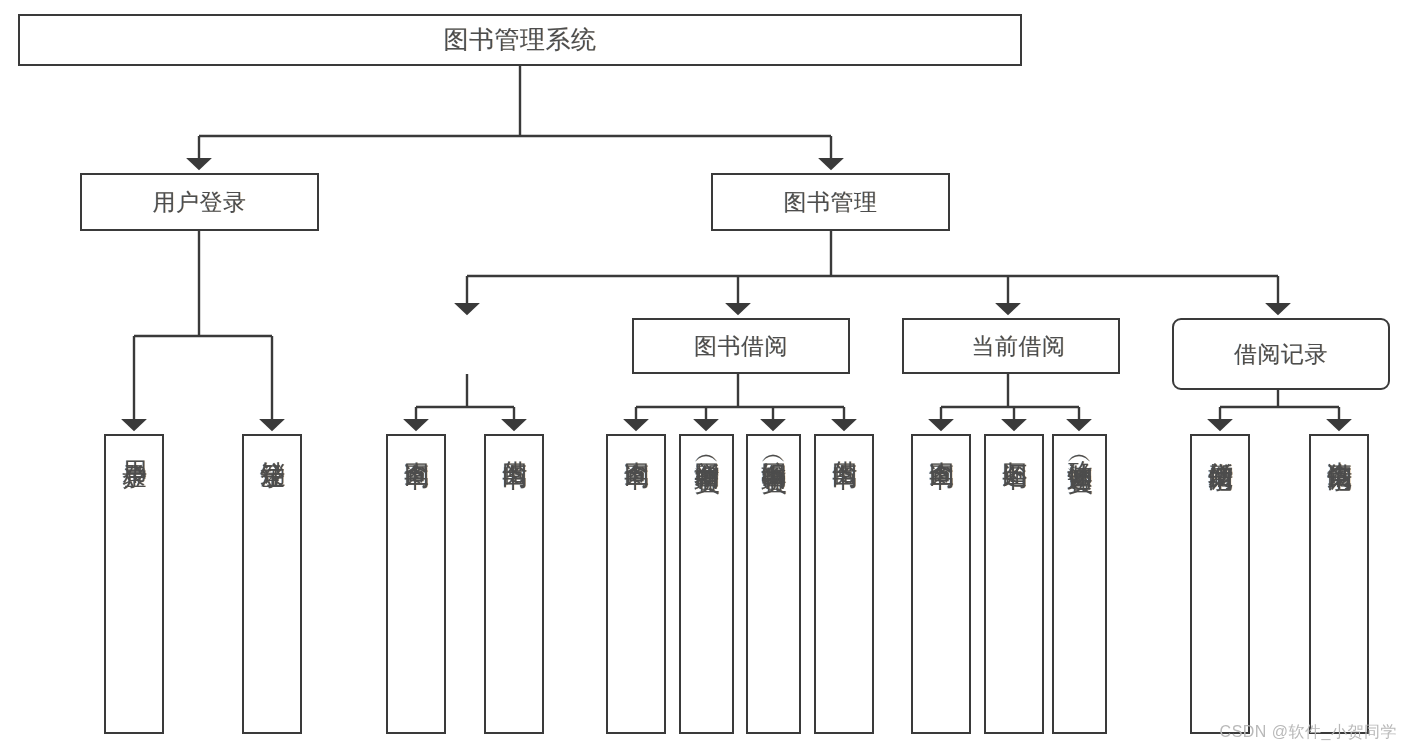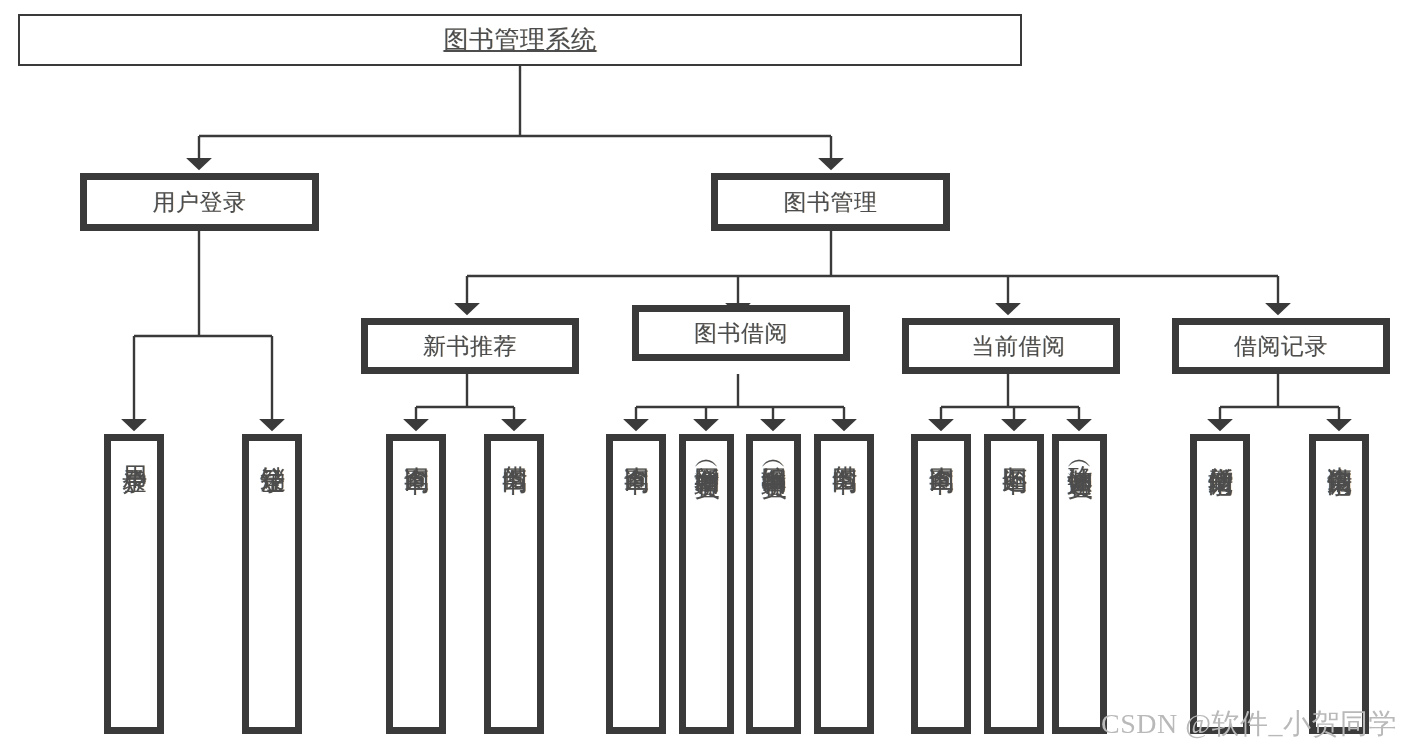--- a/index.html
+++ b/index.html
@@ -23,21 +23,21 @@
     left: 0;
     top: 0;
     width: 1405px;
     height: 747px;
     pointer-events: none;
   }
   .node {
     position: absolute;
     box-sizing: border-box;
     background: #ffffff;
-    border: 7px solid #0369a1;
+    border: 2px solid #0369a1;
     display: flex;
     align-items: center;
     justify-content: center;
     color: #4d4d4d;
   }
   .node-label {
     display: block;
     text-align: center;
     line-height: 1.14;
     letter-spacing: 0.5px;
@@ -66,25 +66,25 @@
     white-space: pre;
     max-height: 100%;
   }
   .node.leaf.two-col .node-label {
     line-height: 1.04;
   }
   #watermark {
     position: absolute;
     right: 8px;
     bottom: 4px;
-    font-size: 28px;
+    font-size: 16px;
     color: #b9b9b9;
     letter-spacing: 0.5px;
     white-space: nowrap;
-    font-family: Liberation Serif, serif;
+    font-family: Liberation Sans, sans-serif;
   }
 </style>
 </head>
 <body>
 
 <div id="diagram-root">
 
   <svg id="edge-layer" viewBox="0 0 1405 747" width="1405" height="747" xmlns="http://www.w3.org/2000/svg">
     <defs>
       <marker id="arrow" markerWidth="9" markerHeight="11" refX="2.2" refY="5.5" orient="auto" markerUnits="strokeWidth">
@@ -128,41 +128,38 @@
       <path d="M1014,407 L1014,424" marker-end="url(#arrow)"></path>
       <path d="M1079,407 L1079,424" marker-end="url(#arrow)"></path>
 
       <path d="M1278,374 L1278,407"></path>
       <path d="M1220,407 L1339,407"></path>
       <path d="M1220,407 L1220,424" marker-end="url(#arrow)"></path>
       <path d="M1339,407 L1339,424" marker-end="url(#arrow)"></path>
     </g>
   </svg>
 
-  <div class="node root" style="left: 18px; top: 14px; width: 1004px; height: 52px; border-color: rgb(58, 58, 58); background: rgb(255, 255, 255); text-decoration: underline;">
+  <div class="node root" style="left: 18px; top: 14px; width: 1004px; height: 52px; border-color: rgb(58, 58, 58); background: rgb(255, 255, 255);">
     <span class="node-label" style="color: rgb(77, 77, 77);">图书管理系统</span>
   </div>
 
   <div class="node level2" style="left: 80px; top: 173px; width: 239px; height: 58px; border-color: rgb(58, 58, 58); background: rgb(255, 255, 255);">
     <span class="node-label" style="color: rgb(77, 77, 77);">用户登录</span>
   </div>
   <div class="node level2" style="left: 711px; top: 173px; width: 239px; height: 58px; border-color: rgb(58, 58, 58); background: rgb(255, 255, 255); align-items: center;">
     <span class="node-label" style="color: rgb(77, 77, 77);">图书管理</span>
   </div>
 
-  <div class="node level2" style="left: 361px; top: 318px; width: 218px; height: 56px; border-color: rgb(58, 58, 58); background: rgb(255, 255, 255);">
-    <span class="node-label" style="color: rgb(77, 77, 77);">新书推荐</span>
-  </div>
-  <div class="node level2" style="left: 632px; top: 305px; width: 218px; height: 56px; border-color: rgb(58, 58, 58); background: rgb(255, 255, 255);">
+  <div class="node level2" style="left: 632px; top: 318px; width: 218px; height: 56px; border-color: rgb(58, 58, 58); background: rgb(255, 255, 255);">
     <span class="node-label" style="color: rgb(77, 77, 77);">图书借阅</span>
   </div>
   <div class="node level2" style="left: 902px; top: 318px; width: 218px; height: 56px; border-color: rgb(58, 58, 58); background: rgb(255, 255, 255); padding-left: 15px;">
     <span class="node-label" style="color: rgb(77, 77, 77);">当前借阅</span>
   </div>
-  <div class="node level2" style="left: 1172px; top: 318px; width: 218px; height: 56px; border-color: rgb(58, 58, 58); background: rgb(255, 255, 255);">
+  <div class="node level2" style="left: 1172px; top: 318px; width: 218px; height: 72px; border-color: rgb(58, 58, 58); background: rgb(255, 255, 255); border-radius: 9px;">
     <span class="node-label" style="color: rgb(77, 77, 77);">借阅记录</span>
   </div>
 
   <div class="node leaf" style="left: 104px; top: 434px; width: 60px; height: 300px; border-color: rgb(58, 58, 58); background: rgb(255, 255, 255);">
     <span class="node-label" style="color: rgb(77, 77, 77);">用户登录</span>
   </div>
   <div class="node leaf" style="left: 242px; top: 434px; width: 60px; height: 300px; border-color: rgb(58, 58, 58); background: rgb(255, 255, 255);">
     <span class="node-label" style="color: rgb(77, 77, 77);">注销登录</span>
   </div>
   <div class="node leaf" style="left: 386px; top: 434px; width: 60px; height: 300px; border-color: rgb(58, 58, 58); background: rgb(255, 255, 255);">

